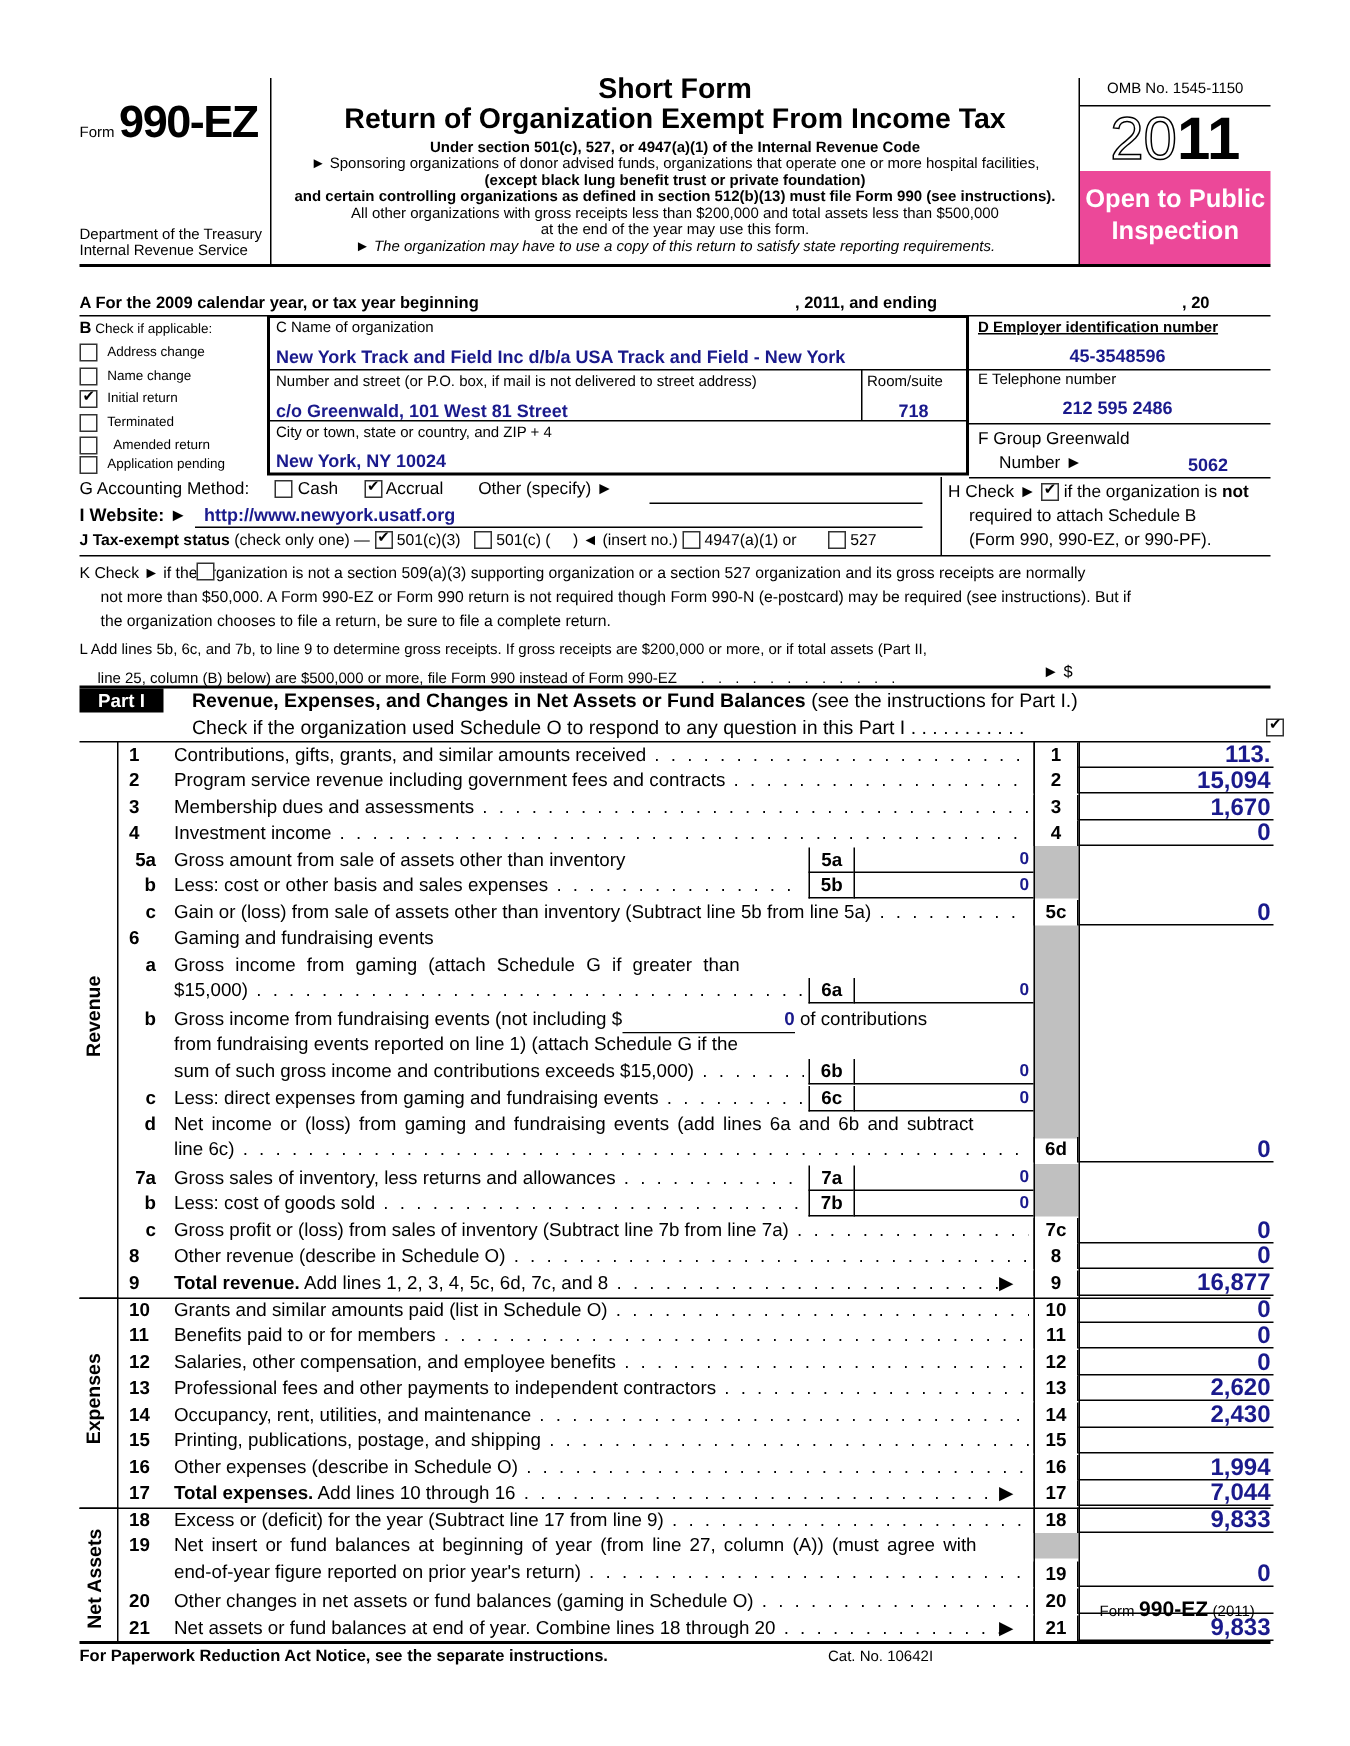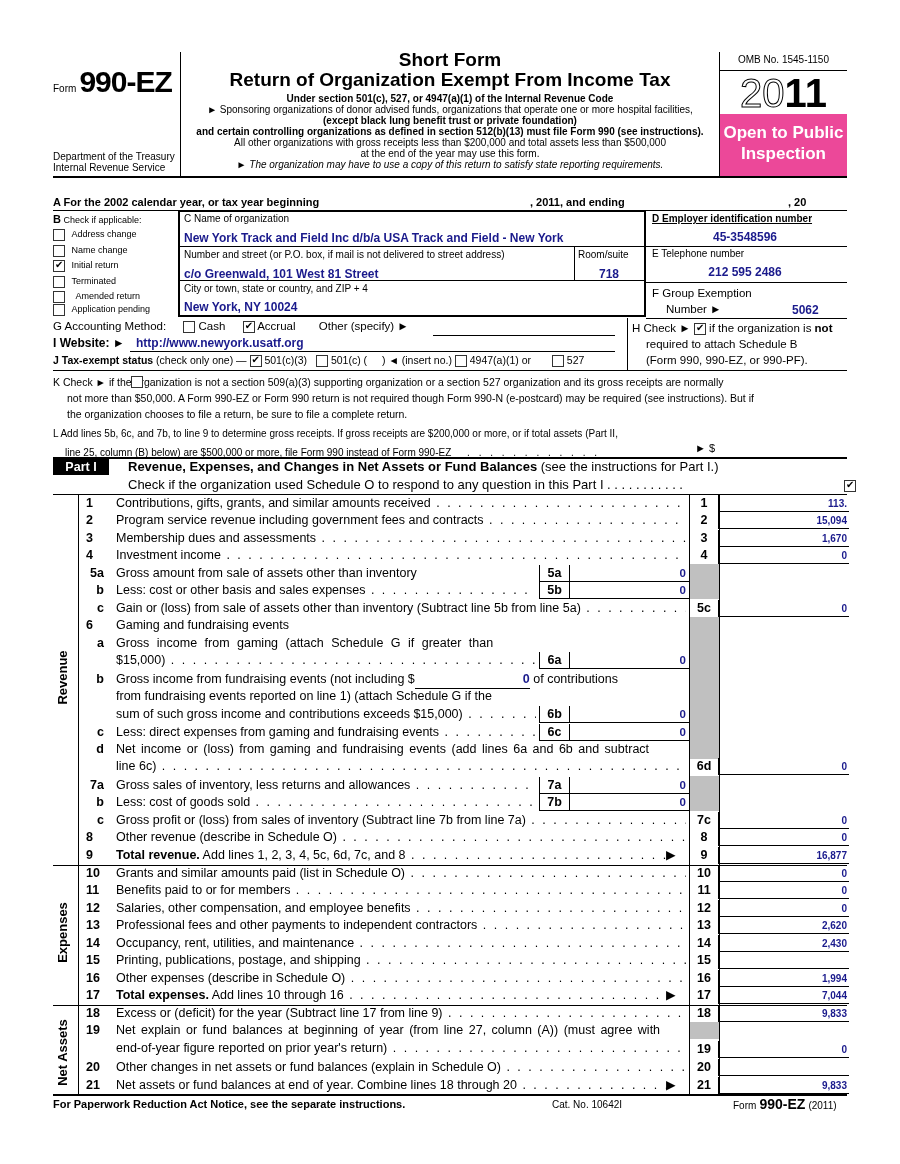--- a/index.html
+++ b/index.html
@@ -10,21 +10,21 @@
 .cb{display:inline-block;width:12px;height:12px;border:1px solid #333;vertical-align:middle;position:relative;background:#fff}
 .cb.on::after{content:"✔";position:absolute;left:1px;top:-2px;font-size:10px;line-height:12px}
 .hl{position:absolute;height:0;border-top:1px solid #000}
 .vl{position:absolute;width:0;border-left:1px solid #000}
 .row{position:absolute;left:78px;width:800px;height:17px;font-size:12.5px;line-height:17px}
 .row .num{position:absolute;left:8px;width:26px;font-weight:bold;font-size:12.5px}
 .row .num.r{text-align:right;width:26px;left:0}
 .row .txt{position:absolute;left:38px;width:570px;white-space:nowrap;overflow:hidden}
 .dots::after{content:" . . . . . . . . . . . . . . . . . . . . . . . . . . . . . . . . . . . . . . . . . . . . . . . . . . . . . .";letter-spacing:2px}
 .lbox{position:absolute;left:611px;width:30px;height:17px;text-align:center;font-weight:bold;border-left:1px solid #000;border-right:1px solid #000}
-.vbox{position:absolute;left:641px;width:130px;height:17px;text-align:right;padding-right:2px;color:#1a1a8c;font-weight:bold;font-size:10px;border-bottom:1px solid #000}
+.vbox{position:absolute;left:641px;width:130px;height:17px;text-align:right;padding-right:2px;color:#1a1a8c;font-weight:bold;font-size:16px;border-bottom:1px solid #000}
 .sub{position:absolute;left:461px;width:30px;height:17px;text-align:center;font-weight:bold;border-left:1px solid #000;border-bottom:1px solid #000}
 .subv{position:absolute;left:491px;width:120px;height:17px;text-align:right;padding-right:3px;color:#1a1a8c;font-weight:bold;font-size:11.5px;border-left:1px solid #000;border-bottom:1px solid #000}
 .shade{background:#c0c0c0}
 .side{position:absolute;left:48px;font-weight:bold;font-size:13px;transform:rotate(-90deg);transform-origin:center;white-space:nowrap;text-align:center}
 </style>
 </head>
 <body>
 
 
 
@@ -58,21 +58,21 @@
   <span style="color:#fff;-webkit-text-stroke:1px #000;font-weight:normal;">20</span><span>11</span>
 </div>
 <div class="abs" style="left:720px;top:114px;width:127px;height:62px;background:#ec4899;color:#fff;text-align:center;font-weight:bold;font-size:17px;line-height:21px;padding-top:8px;">
   <div>Open to Public</div>
   <div>Inspection</div>
 </div>
 <div class="hl" style="left:53px;top:176px;width:794px;border-top-width:2px;"></div>
 
 
 <div class="abs" style="left:53px;top:196px;font-size:11px;font-weight:bold;">
-  <span>A For the 2002 calendar year, or tax year beginning</span>
+  <span>A For the 2009 calendar year, or tax year beginning</span>
 </div>
 <div class="abs b" style="left:530px;top:196px;">, 2011, and ending</div>
 <div class="abs b" style="left:788px;top:196px;">, 20</div>
 <div class="hl" style="left:53px;top:210px;width:794px;"></div>
 
 
 <div class="abs" style="left:53px;top:213px;font-size:9px;">
   <span class="b" style="font-size:11px;">B</span>
   <span>Check if applicable:</span>
 </div>
@@ -101,21 +101,21 @@
 </div>
 
 
 <div class="abs" style="left:652px;top:213px;font-size:10px;font-weight:bold;text-decoration:underline;">D Employer identification number</div>
 <div class="abs blue" style="left:650px;top:230px;width:190px;text-align:center;font-size:12px;">45-3548596</div>
 <div class="hl" style="left:646px;top:246px;width:201px;"></div>
 <div class="abs" style="left:652px;top:248px;font-size:10px;">E  Telephone number</div>
 <div class="abs blue" style="left:650px;top:265px;width:190px;text-align:center;font-size:12px;">212 595 2486</div>
 <div class="hl" style="left:646px;top:282px;width:201px;"></div>
 <div class="abs" style="left:652px;top:285px;font-size:11.5px;line-height:16px;">
-  <div>F  Group Exemption</div>
+  <div>F  Group Greenwald</div>
   <div style="padding-left:14px">Number  ►</div>
 </div>
 <div class="abs blue" style="left:792px;top:303px;font-size:12px;">5062</div>
 <div class="hl" style="left:646px;top:318px;width:201px;"></div>
 
 
 <div class="abs" style="left:53px;top:320px;font-size:11.5px;white-space:nowrap;">
   <span>G  Accounting Method:</span>
   <span style="margin-left:14px"><span class="cb"></span> <span>Cash</span></span>
   <span style="margin-left:14px"><span class="cb on"></span> <span>Accrual</span></span>
@@ -347,45 +347,45 @@
   <span class="vbox">7,044</span>
 </div>
 <div class="row" style="top:1005px">
   <span class="num">18</span>
   <span class="txt dots">Excess or (deficit) for the year (Subtract line 17 from line 9)</span>
   <span class="lbox">18</span>
   <span class="vbox">9,833</span>
 </div>
 <div class="row" style="top:1022px;height:36px">
   <span class="num">19</span>
-  <span class="txt" style="word-spacing:2px">Net explain or fund balances at beginning of year (from line 27, column (A)) (must agree with</span>
+  <span class="txt" style="word-spacing:2px">Net insert or fund balances at beginning of year (from line 27, column (A)) (must agree with</span>
   <span class="txt dots" style="top:18px">end-of-year figure reported on prior year's return)</span>
   <span class="lbox" style="top:19px">19</span>
   <span class="vbox" style="top:19px">0</span>
 </div>
 <div class="row" style="top:1059px">
   <span class="num">20</span>
-  <span class="txt dots">Other changes in net assets or fund balances (explain in Schedule O)</span>
+  <span class="txt dots">Other changes in net assets or fund balances (gaming in Schedule O)</span>
   <span class="lbox">20</span>
   <span class="vbox"></span>
 </div>
 <div class="row" style="top:1077px">
   <span class="num">21</span>
   <span class="txt dots" style="width:555px">Net assets or fund balances at end of year. Combine lines 18 through 20</span>
   <span class="abs" style="left:588px;top:0">▶</span>
   <span class="lbox">21</span>
   <span class="vbox">9,833</span>
 </div>
 
 <div class="hl" style="left:53px;top:865px;width:794px;"></div>
 <div class="hl" style="left:53px;top:1005px;width:794px;"></div>
 <div class="hl" style="left:53px;top:1094px;width:794px;border-top-width:2px;"></div>
 
 
 <div class="abs b" style="left:53px;top:1098px;font-size:11px;">For Paperwork Reduction Act Notice, see the separate instructions.</div>
 <div class="abs" style="left:552px;top:1099px;font-size:10px;">Cat. No. 10642I</div>
-<div class="abs" style="left:733px;top:1096px;white-space:nowrap;">
+<div class="abs" style="left:733px;top:1064px;white-space:nowrap;">
   <span style="font-size:10px">Form</span>
   <span style="font-size:14px;font-weight:bold">990-EZ</span>
   <span style="font-size:10px">(2011)</span>
 </div>
 
 
 
 </body></html>

